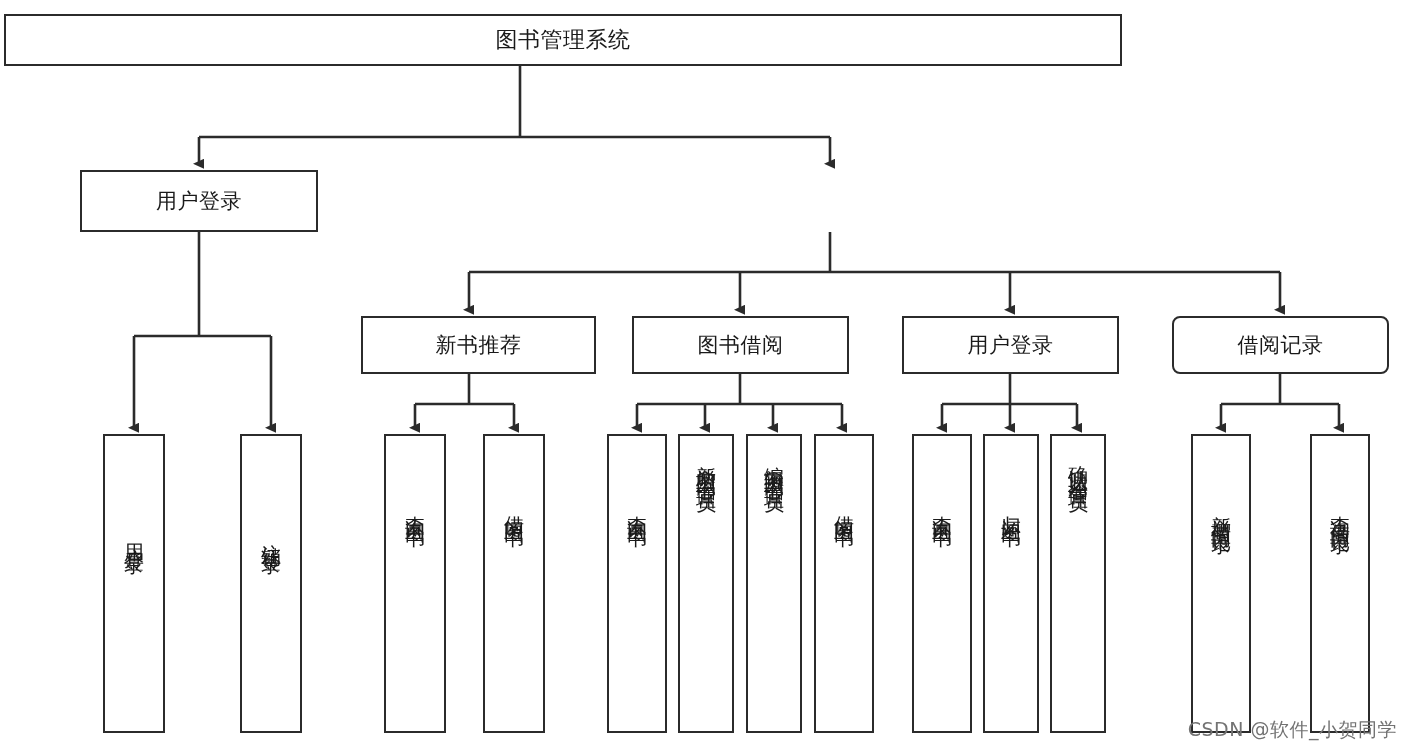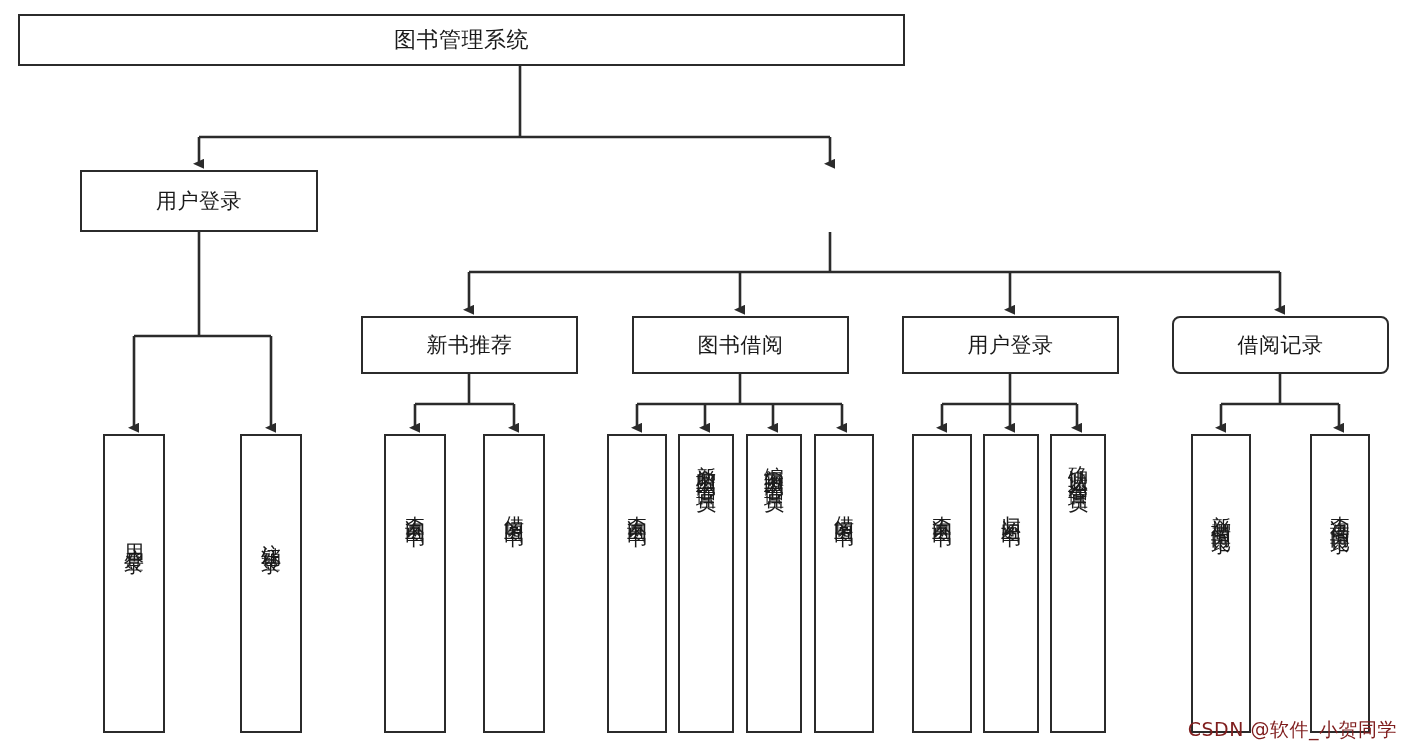--- a/index.html
+++ b/index.html
@@ -70,21 +70,21 @@
     margin-top: 78px;
   }
   .node.leaf.mid2 .lbl {
     margin-top: 50px;
   }
   .watermark {
     position: absolute;
     right: 8px;
     bottom: 4px;
     font-size: 19px;
-    color: #7f1d1d;
+    color: #737373;
     letter-spacing: 0.5px;
     z-index: 3;
     white-space: nowrap;
     font-family: "DejaVu Sans", "Liberation Sans", sans-serif;
   }
 </style>
 </head>
 <body>
 
 <div id="diagram">
@@ -132,30 +132,30 @@
       <path d="M1010,404 L1010,428" marker-end="url(#arrow)"></path>
       <path d="M1077,404 L1077,428" marker-end="url(#arrow)"></path>
 
       <path d="M1280,374 L1280,404"></path>
       <path d="M1221,404 L1339,404"></path>
       <path d="M1221,404 L1221,428" marker-end="url(#arrow)"></path>
       <path d="M1339,404 L1339,428" marker-end="url(#arrow)"></path>
     </g>
   </svg>
 
-  <div class="node root horiz" style="left:18px; top:14px; width:887px; height:52px;">
+  <div class="node root horiz" style="left:4px; top:14px; width:1118px; height:52px;">
     <span class="lbl">图书管理系统</span>
   </div>
 
   <div class="node horiz" style="left:80px; top:170px; width:238px; height:62px;">
     <span class="lbl">用户登录</span>
   </div>
 
 
-  <div class="node horiz" style="left:361px; top:316px; width:217px; height:58px;justify-content:center;">
+  <div class="node horiz" style="left:361px; top:316px; width:235px; height:58px;justify-content:center;">
     <span class="lbl">新书推荐</span>
   </div>
 
   <div class="node horiz" style="left:632px; top:316px; width:217px; height:58px;">
     <span class="lbl">图书借阅</span>
   </div>
 
   <div class="node horiz" style="left:902px; top:316px; width:217px; height:58px;">
     <span class="lbl">用户登录</span>
   </div>

